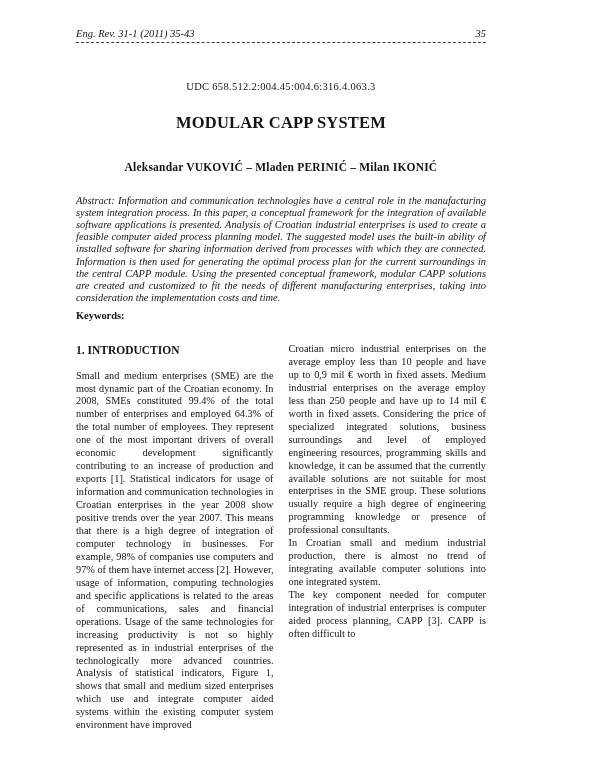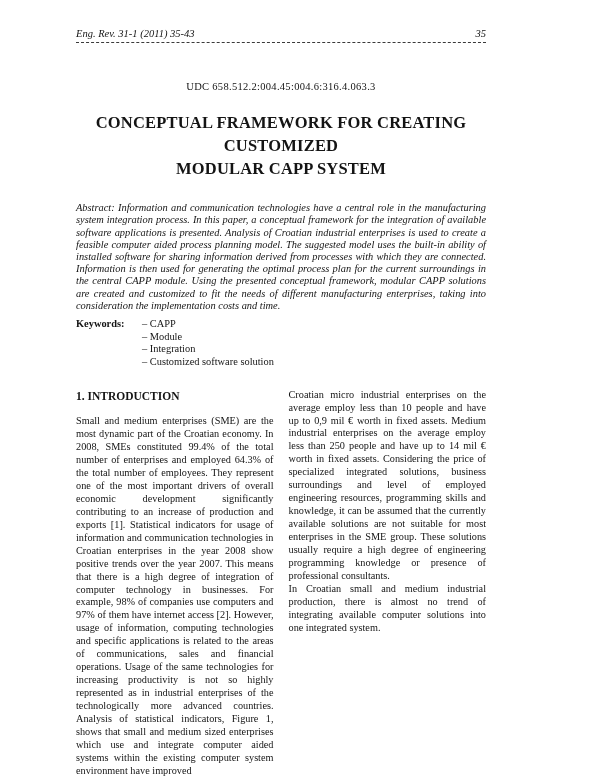--- a/index.html
+++ b/index.html
@@ -102,44 +102,39 @@
 
   <div class="running-head">
     <span class="journal-ref">Eng. Rev. 31-1 (2011) 35-43</span>
     <span class="page-number">35</span>
   </div>
   <div class="head-rule"></div>
 
   <div class="udc-line">UDC 658.512.2:004.45:004.6:316.4.063.3</div>
 
   <div class="paper-title">
-    <div>CONCEPTUAL FRAMEWORK FOR CREATING CUSTOMIZED</div>
     <div>MODULAR CAPP SYSTEM</div>
   </div>
 
+  <div class="authors-line">Aleksandar VUKOVIĆ – Mladen PERINIĆ – Milan IKONIĆ</div>
 
   <div class="abstract">
     <span class="abstract-label">Abstract:</span>
     <span>Information and communication technologies have a central role in the manufacturing system integration process. In this paper, a conceptual framework for the integration of available software applications is presented. Analysis of Croatian industrial enterprises is used to create a feasible computer aided process planning model. The suggested model uses the built-in ability of installed software for sharing information derived from processes with which they are connected. Information is then used for generating the optimal process plan for the current surroundings in the central CAPP module. Using the presented conceptual framework, modular CAPP solutions are created and customized to fit the needs of different manufacturing enterprises, taking into consideration the implementation costs and time.</span>
   </div>
 
   <div class="keywords">
     <div class="keywords-label">Keywords:</div>
-    <div class="keywords-list">
-      <div class="keyword-item">– CAPP</div>
-      <div class="keyword-item">– Module</div>
-      <div class="keyword-item">– Integration</div>
-      <div class="keyword-item">– Customized software solution</div>
-    </div>
   </div>
 
   <div class="columns">
     <div class="col">
       <div class="section-heading">1. INTRODUCTION</div>
       <p>Small and medium enterprises (SME) are the most dynamic part of the Croatian economy. In 2008, SMEs constituted 99.4% of the total number of enterprises and employed 64.3% of the total number of employees. They represent one of the most important drivers of overall economic development significantly contributing to an increase of production and exports [1]. Statistical indicators for usage of information and communication technologies in Croatian enterprises in the year 2008 show positive trends over the year 2007. This means that there is a high degree of integration of computer technology in businesses. For example, 98% of companies use computers and 97% of them have internet access [2]. However, usage of information, computing technologies and specific applications is related to the areas of communications, sales and financial operations. Usage of the same technologies for increasing productivity is not so highly represented as in industrial enterprises of the technologically more advanced countries. Analysis of statistical indicators, Figure 1, shows that small and medium sized enterprises which use and integrate computer aided systems within the existing computer system environment have improved</p>
     </div>
     <div class="col">
       <p>Croatian micro industrial enterprises on the average employ less than 10 people and have up to 0,9 mil € worth in fixed assets. Medium industrial enterprises on the average employ less than 250 people and have up to 14 mil € worth in fixed assets. Considering the price of specialized integrated solutions, business surroundings and level of employed engineering resources, programming skills and knowledge, it can be assumed that the currently available solutions are not suitable for most enterprises in the SME group. These solutions usually require a high degree of engineering programming knowledge or presence of professional consultants.</p>
       <p>In Croatian small and medium industrial production, there is almost no trend of integrating available computer solutions into one integrated system.</p>
+      <p>The key component needed for computer integration of industrial enterprises is computer aided process planning, CAPP [3]. CAPP is often difficult to</p>
     </div>
   </div>
 
 </div>
 
 </body></html>

